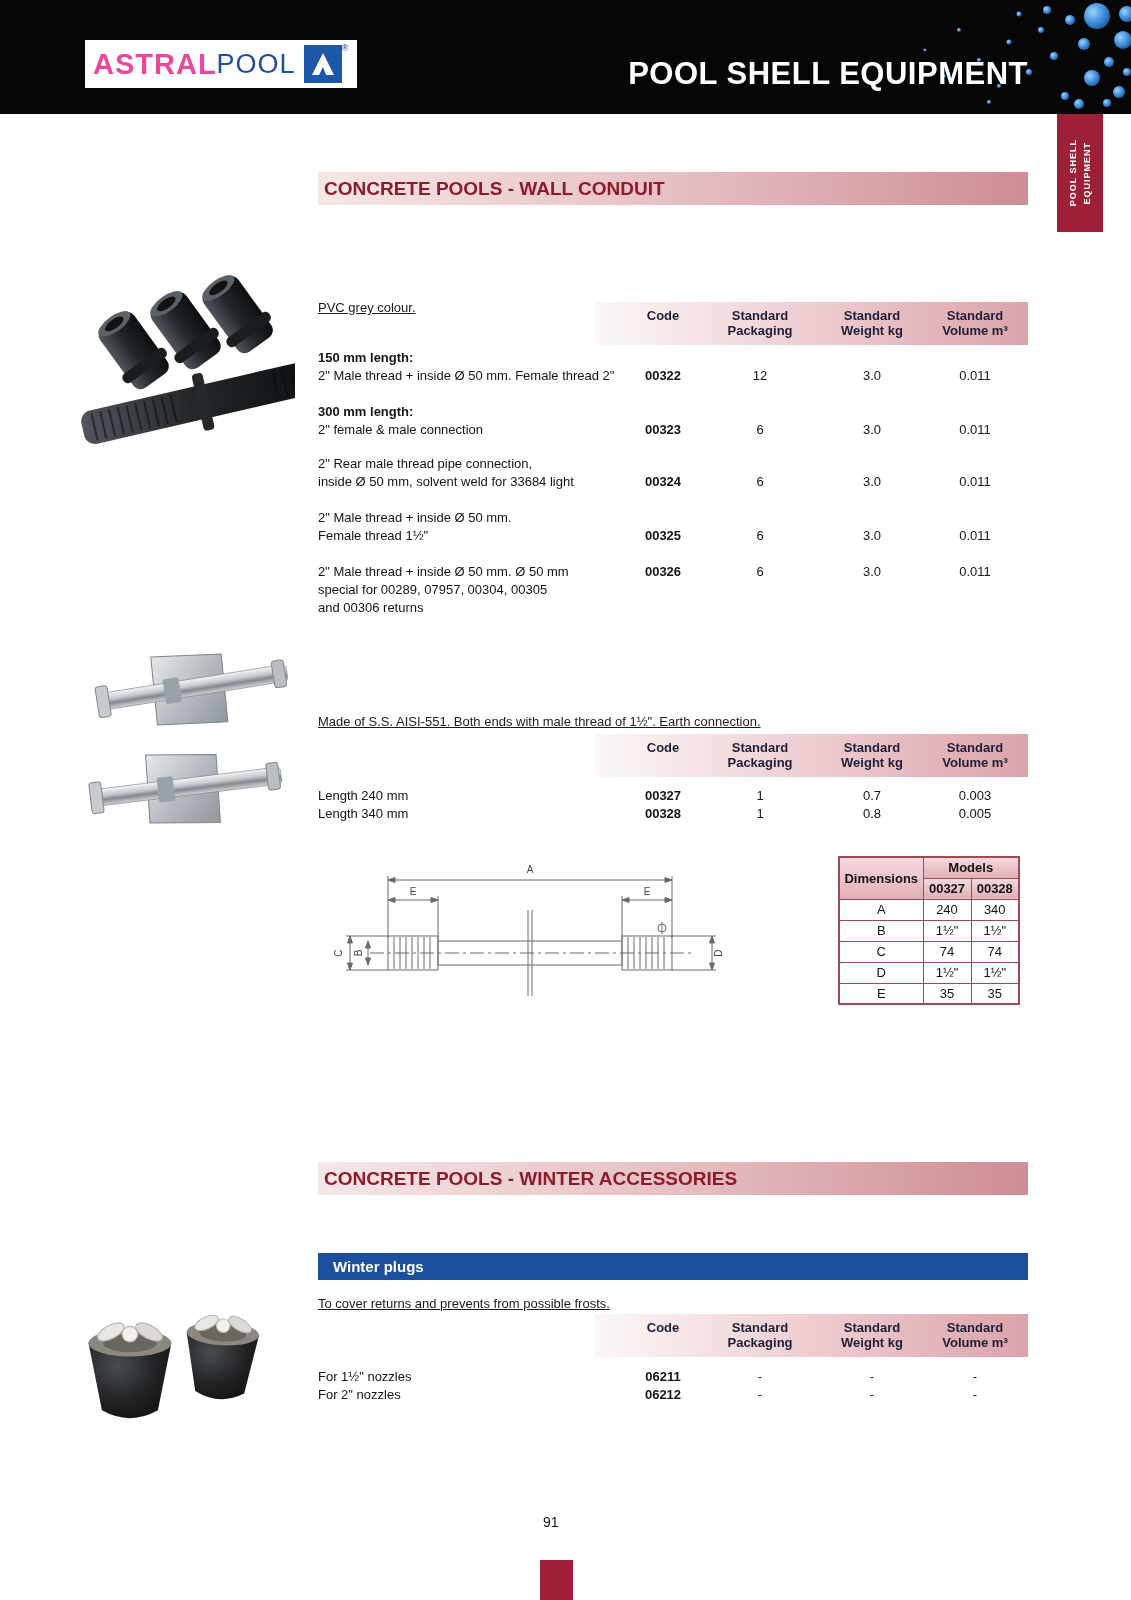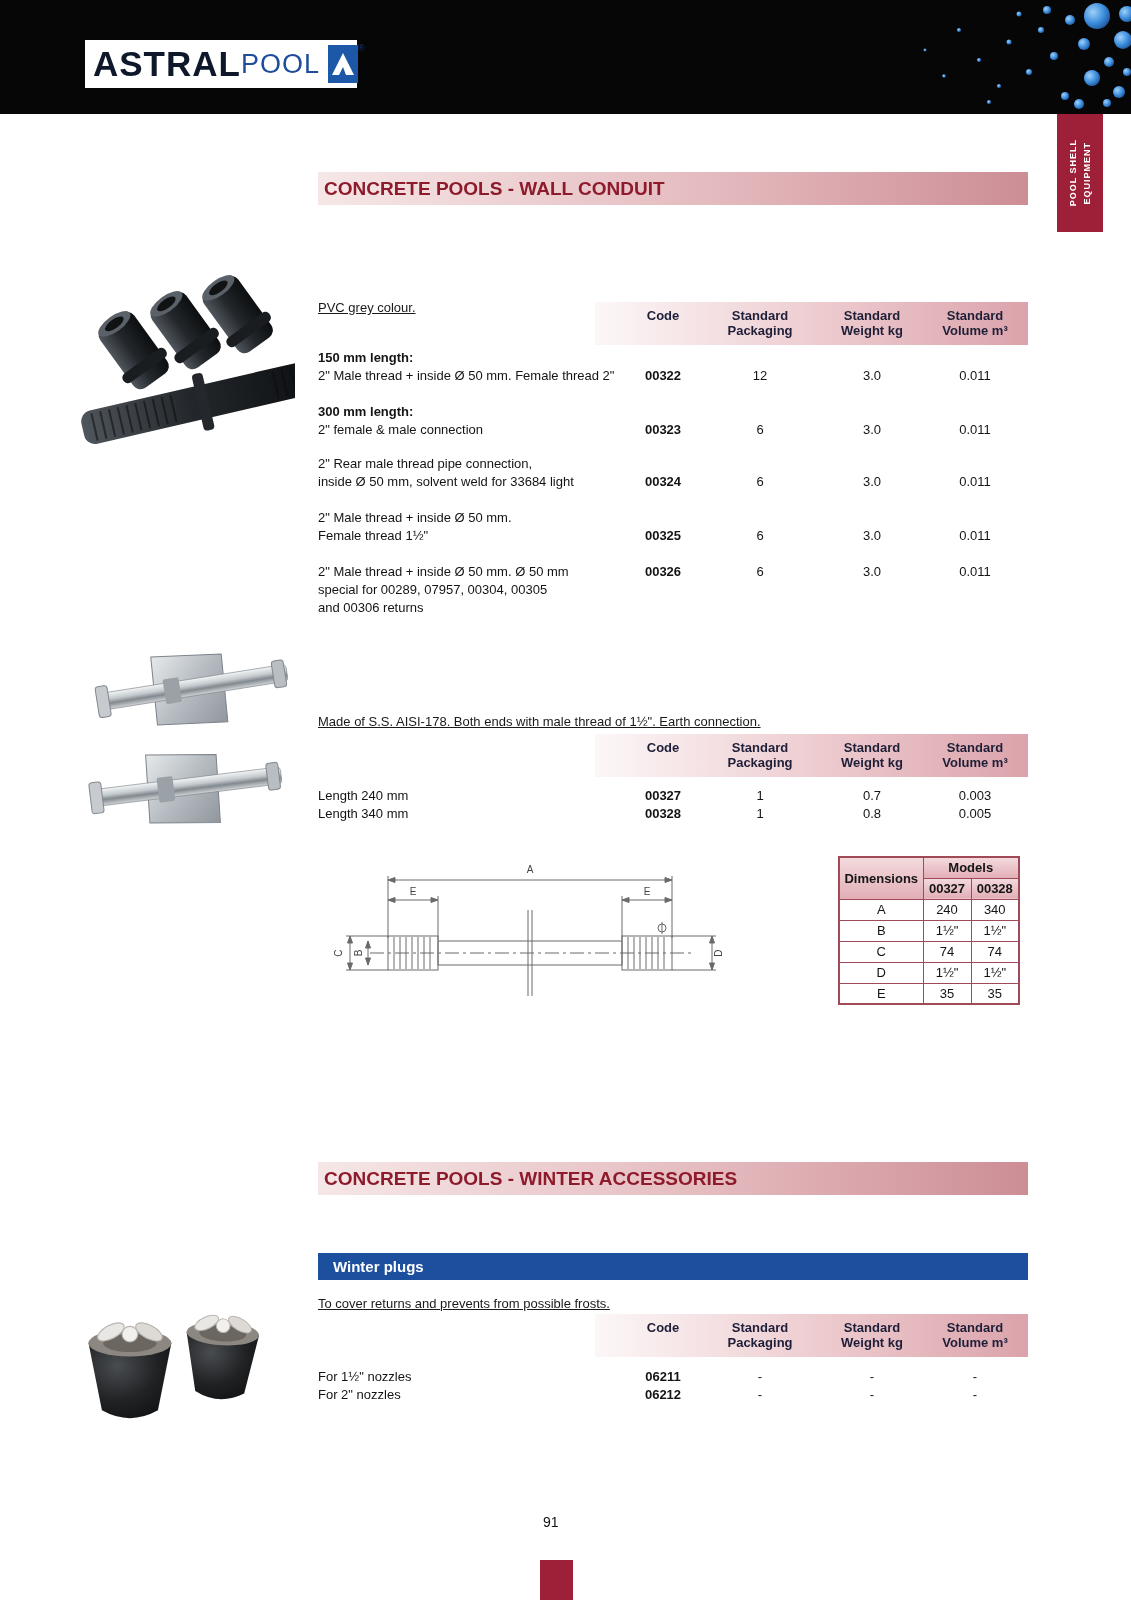--- a/index.html
+++ b/index.html
@@ -5,21 +5,21 @@
   * { margin:0; padding:0; box-sizing:border-box; }
   html,body { background:#ffffff; }
   .page { position:relative; width:1131px; height:1600px; background:#ffffff;
           font-family:"Liberation Sans", sans-serif; overflow:hidden; margin:0 auto; }
   .abs { position:absolute; }
 
   
   .topbar { left:0; top:0; width:1131px; height:114px; background:#060606; }
   .logo { left:85px; top:40px; width:272px; height:48px; background:#ffffff;
           display:flex; align-items:center; padding:0 8px; z-index:4; }
-  .logo-astral { font-weight:bold; font-size:35px; color:#0f172a; letter-spacing:1px; }
+  .logo-astral { font-weight:bold; font-size:29px; color:#ec4899; letter-spacing:1px; }
   .logo-pool   { font-weight:normal; font-size:27px; color:#1f4d9c; letter-spacing:1px; }
   .logo-mark { margin-left:8px; width:38px; height:38px; background:#1c57a8;
                display:flex; align-items:center; justify-content:center; }
   .logo-reg { color:#16327e; font-size:9px; align-self:flex-start; margin-top:3px; }
   .main-title { top:56px; right:103px; color:#ffffff; font-size:31px; font-weight:bold;
                 letter-spacing:0.5px; z-index:5; }
 
   
   .side-tab { left:1057px; top:114px; width:46px; height:118px; background:#9d1f38;
               display:flex; align-items:center; justify-content:center; gap:4px; }
@@ -105,20 +105,21 @@
     <span class="logo-astral">ASTRAL</span>
       <span class="logo-pool">POOL</span>
     <span class="logo-mark">
       <svg width="30" height="30" viewBox="0 0 30 30">
           <path d="M4,26 L15,4 L26,26 L18,26 L15,18 L11,26 Z" fill="#ffffff"></path>
         </svg>
     </span>
     <span class="logo-reg">®</span>
   </div>
 
+  <div class="abs main-title">POOL SHELL EQUIPMENT</div>
 
   <div class="abs side-tab">
     <span>POOL SHELL</span>
     <span>EQUIPMENT</span>
   </div>
 
   <div class="abs section-band" style="top:172px">CONCRETE POOLS - WALL CONDUIT</div>
 
   <div class="abs intro" style="top:300px">PVC grey colour.</div>
 
@@ -219,21 +220,21 @@
   <div class="abs prow" style="top:564px">
     <div class="desc-line" style="top:0">2" Male thread + inside Ø 50 mm. Ø 50 mm</div>
     <div class="desc-line" style="top:18px">special for 00289, 07957, 00304, 00305</div>
     <div class="desc-line" style="top:36px">and 00306 returns</div>
     <span class="val b" style="left:663px;top:0">00326</span>
     <span class="val" style="left:760px;top:0">6</span>
     <span class="val" style="left:872px;top:0">3.0</span>
     <span class="val" style="left:975px;top:0">0.011</span>
   </div>
 
-  <div class="abs intro" style="top:714px">Made of S.S. AISI-178. Both ends with male thread of 1½". Earth connection.</div>
+  <div class="abs intro" style="top:714px">Made of S.S. AISI-551. Both ends with male thread of 1½". Earth connection.</div>
 
   <svg class="abs" style="left:88px;top:650px" width="210" height="215" viewBox="0 0 210 215">
     <defs>
       <linearGradient id="steelG" x1="0" y1="0" x2="0" y2="1">
         <stop offset="0" stop-color="#f4f6f7"></stop>
           <stop offset="0.4" stop-color="#c3c9cd"></stop>
         <stop offset="0.65" stop-color="#82898f"></stop>
           <stop offset="1" stop-color="#d4d7d9"></stop>
       </linearGradient>
       <linearGradient id="plateG" x1="0" y1="0" x2="1" y2="1">

